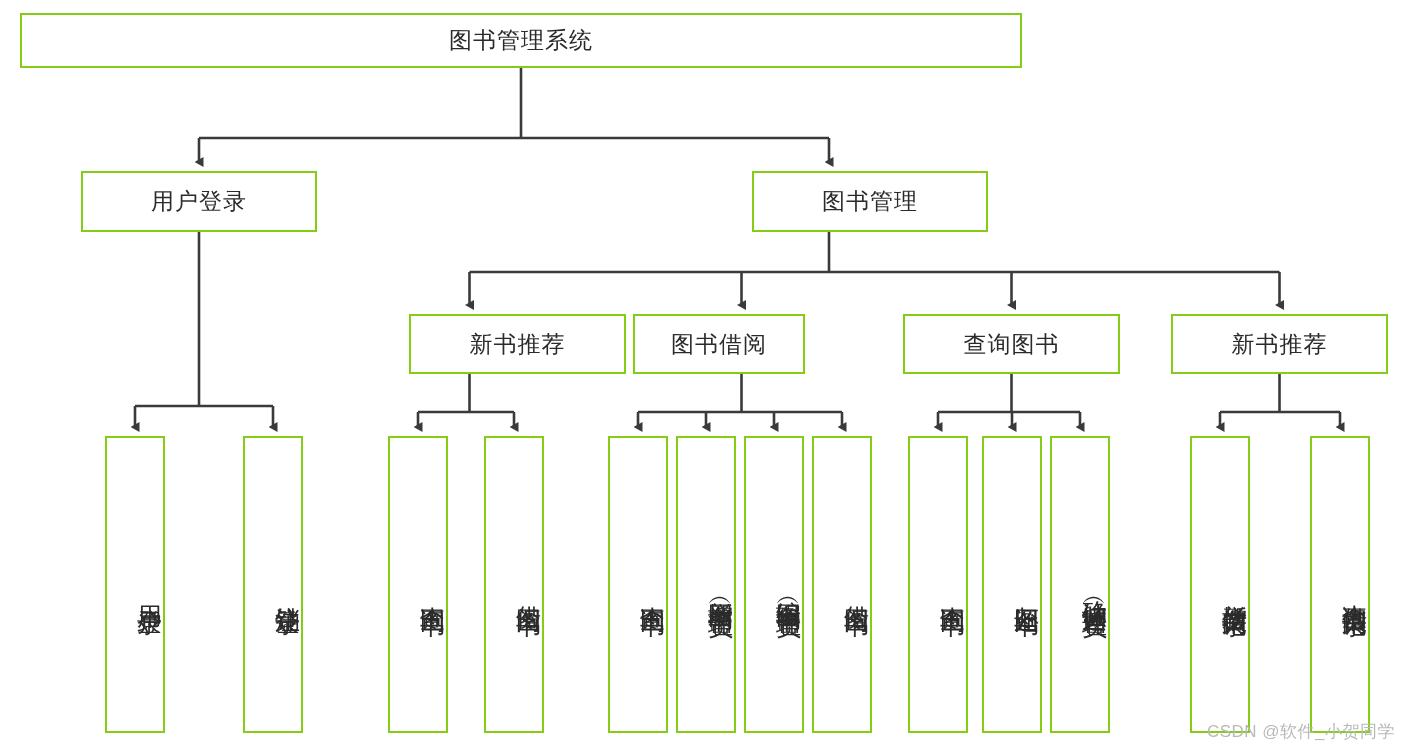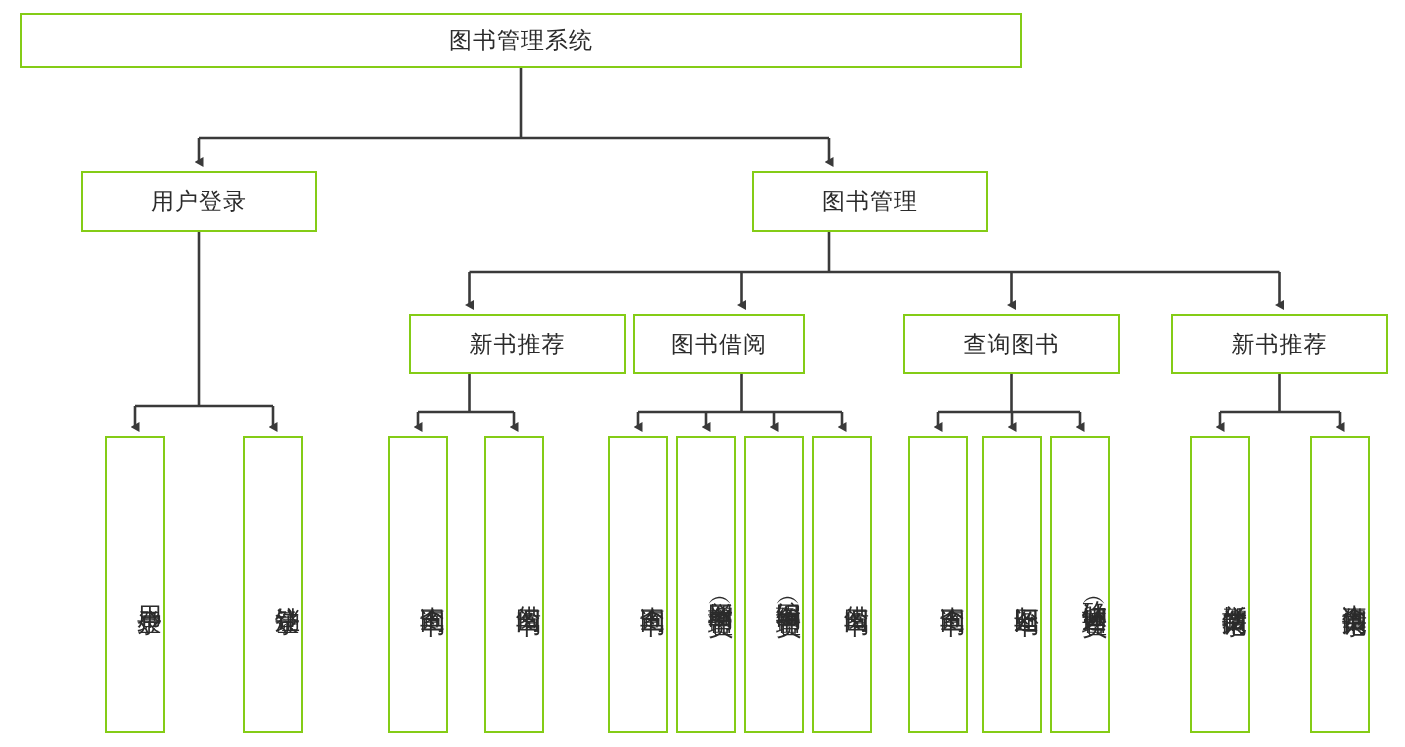--- a/index.html
+++ b/index.html
@@ -170,13 +170,14 @@
         <span class="label">新书推荐</span>
       </div>
       <div class="node vert" style="left: 1190px; top: 436px; width: 60px; height: 297px;">
         <span class="label">新增借阅记录</span>
       </div>
       <div class="node vert" style="left: 1310px; top: 436px; width: 60px; height: 297px;">
         <span class="label">查询借阅记录</span>
       </div>
     </div>
 
+  <div class="watermark">CSDN @软件_小贺同学</div>
 </div>
 
 </body></html>

